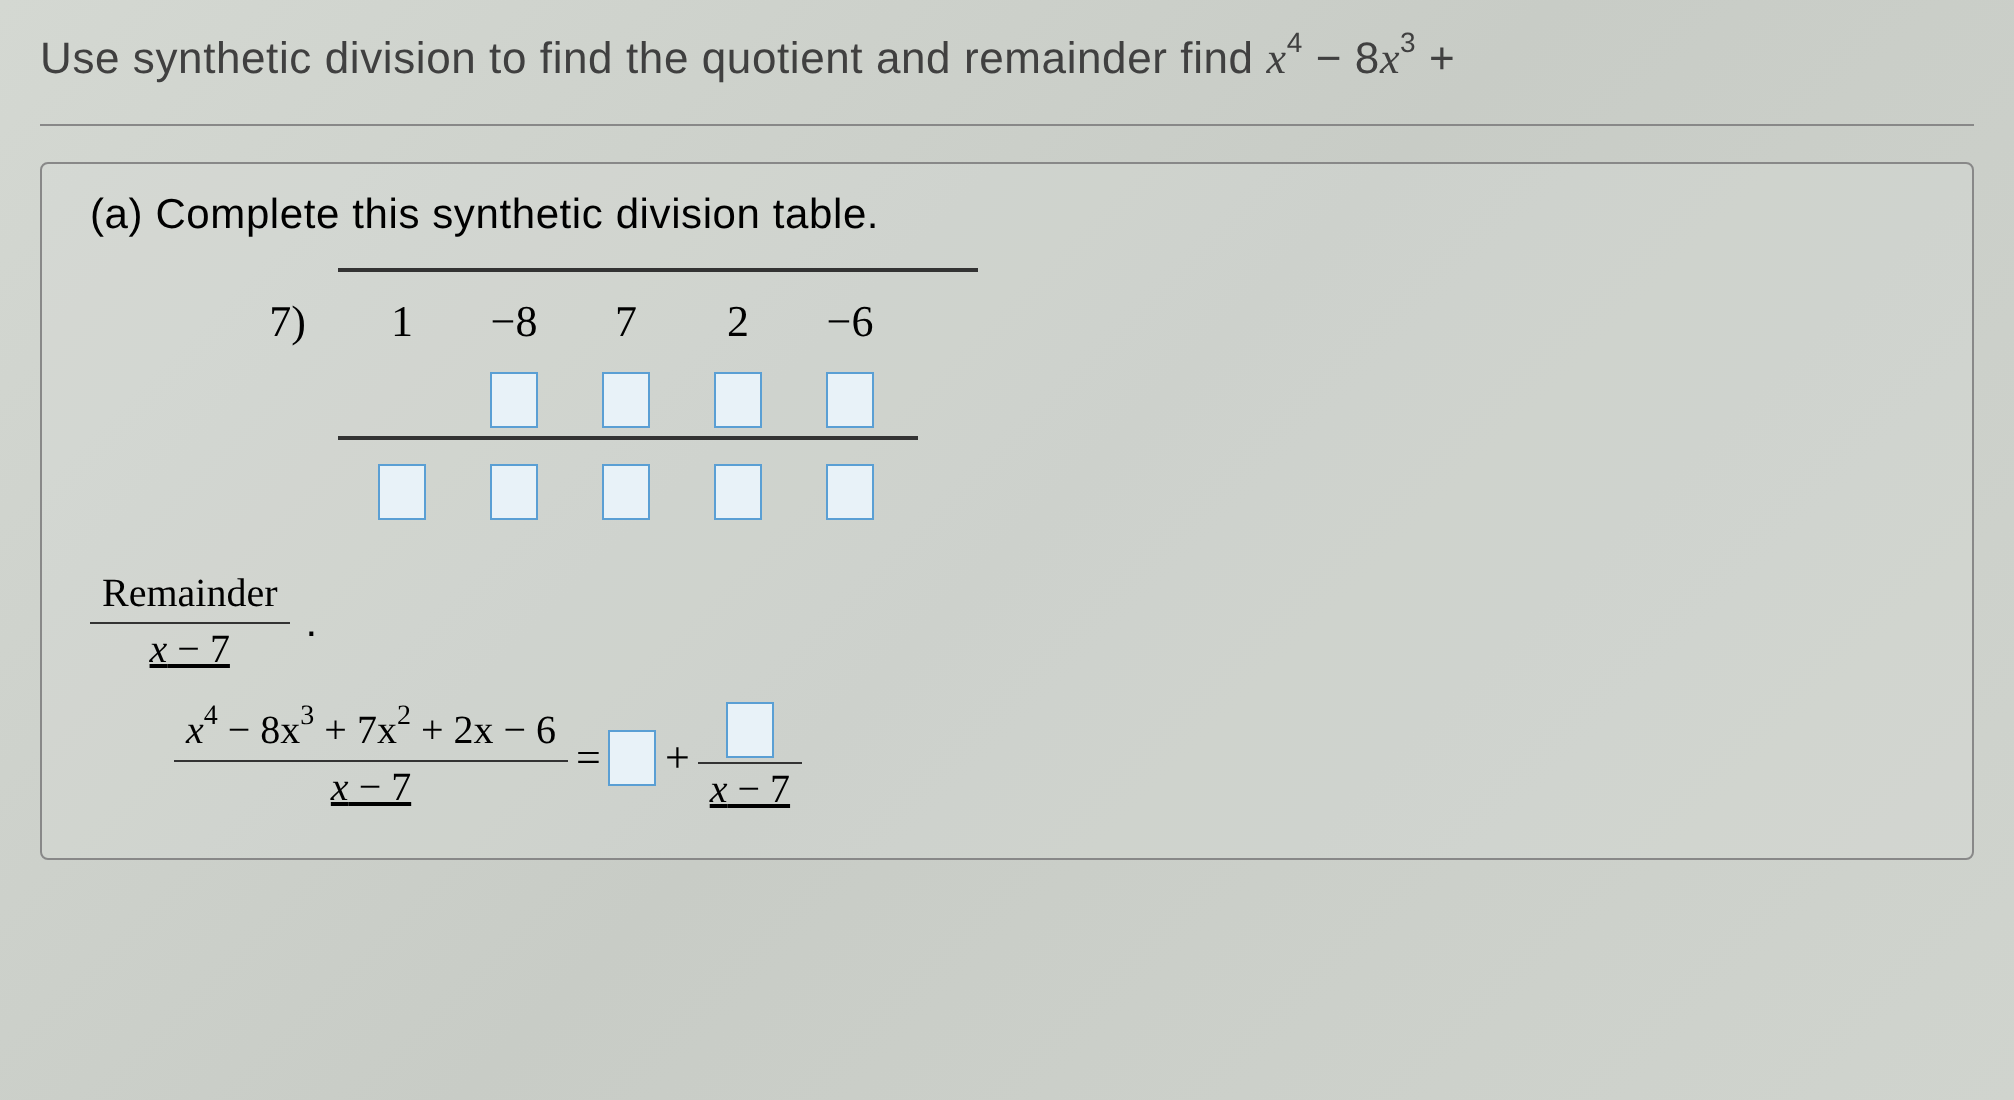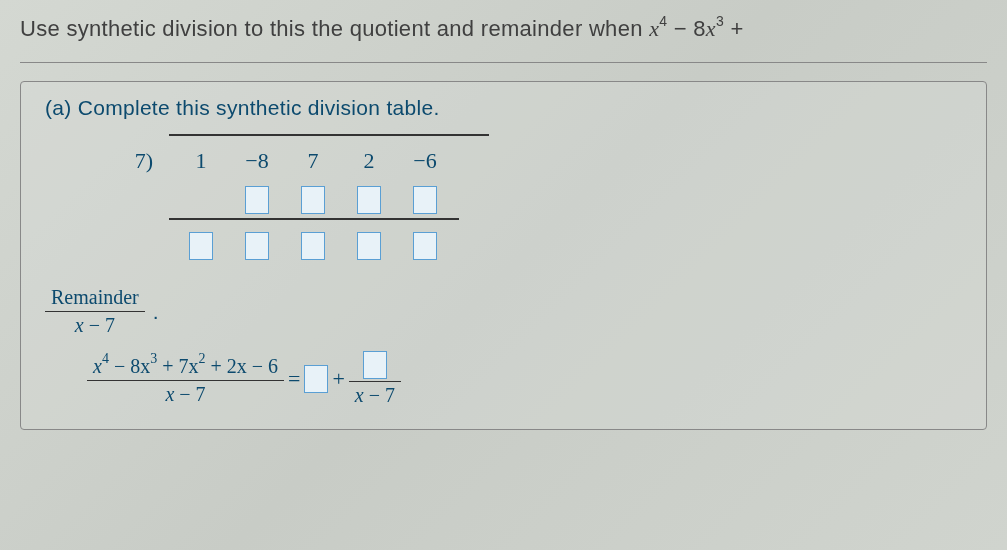--- a/index.html
+++ b/index.html
@@ -39,21 +39,21 @@
     }
     .content-box {
       border: 1.5px solid #888;
       border-radius: 4px;
       padding: 14px 24px;
       background: rgba(220,222,218,0.3);
       max-width: 920px;
     }
     .part-a, .part-b {
       font-size: 21px;
-      color: #0c4a6e;
+      color: #000000;
     }
     .part-a .label, .part-b .label {
       letter-spacing: 0.3px;
     }
     .syn-table {
       margin: 14px 0 22px 62px;
       font-size: 22px;
       font-family: 'Times New Roman', serif;
     }
     .syn-row {
@@ -102,41 +102,42 @@
     }
     .frac .num {
       display: block;
       border-bottom: 1.5px solid #333;
       padding: 0 6px 2px 6px;
       text-align: center;
     }
     .frac .den {
       display: block;
       padding: 2px 6px 0 6px;
+      text-decoration: underline;
     }
     .eq-row {
       display: flex;
       align-items: center;
       gap: 4px;
       margin: 14px 0 8px 42px;
       font-size: 22px;
       font-family: 'Times New Roman', serif;
     }
     .flex-row {
       display: flex;
       align-items: center;
       gap: 8px;
     }
   </style>
 </head>
 <body>
 
 <div class="page">
   <div class="instruction">
-    <span>Use synthetic division to this the quotient and remainder when </span>
+    <span>Use synthetic division to find the quotient and remainder find </span>
     <span class="math-italic">x</span><span class="sup">4</span>
     <span> − </span>
     <span>8</span><span class="math-italic">x</span><span class="sup">3</span>
     <span> +</span>
   </div>
 
   <hr class="hr-line">
 
   <div class="content-box">
     <div class="part-a">

